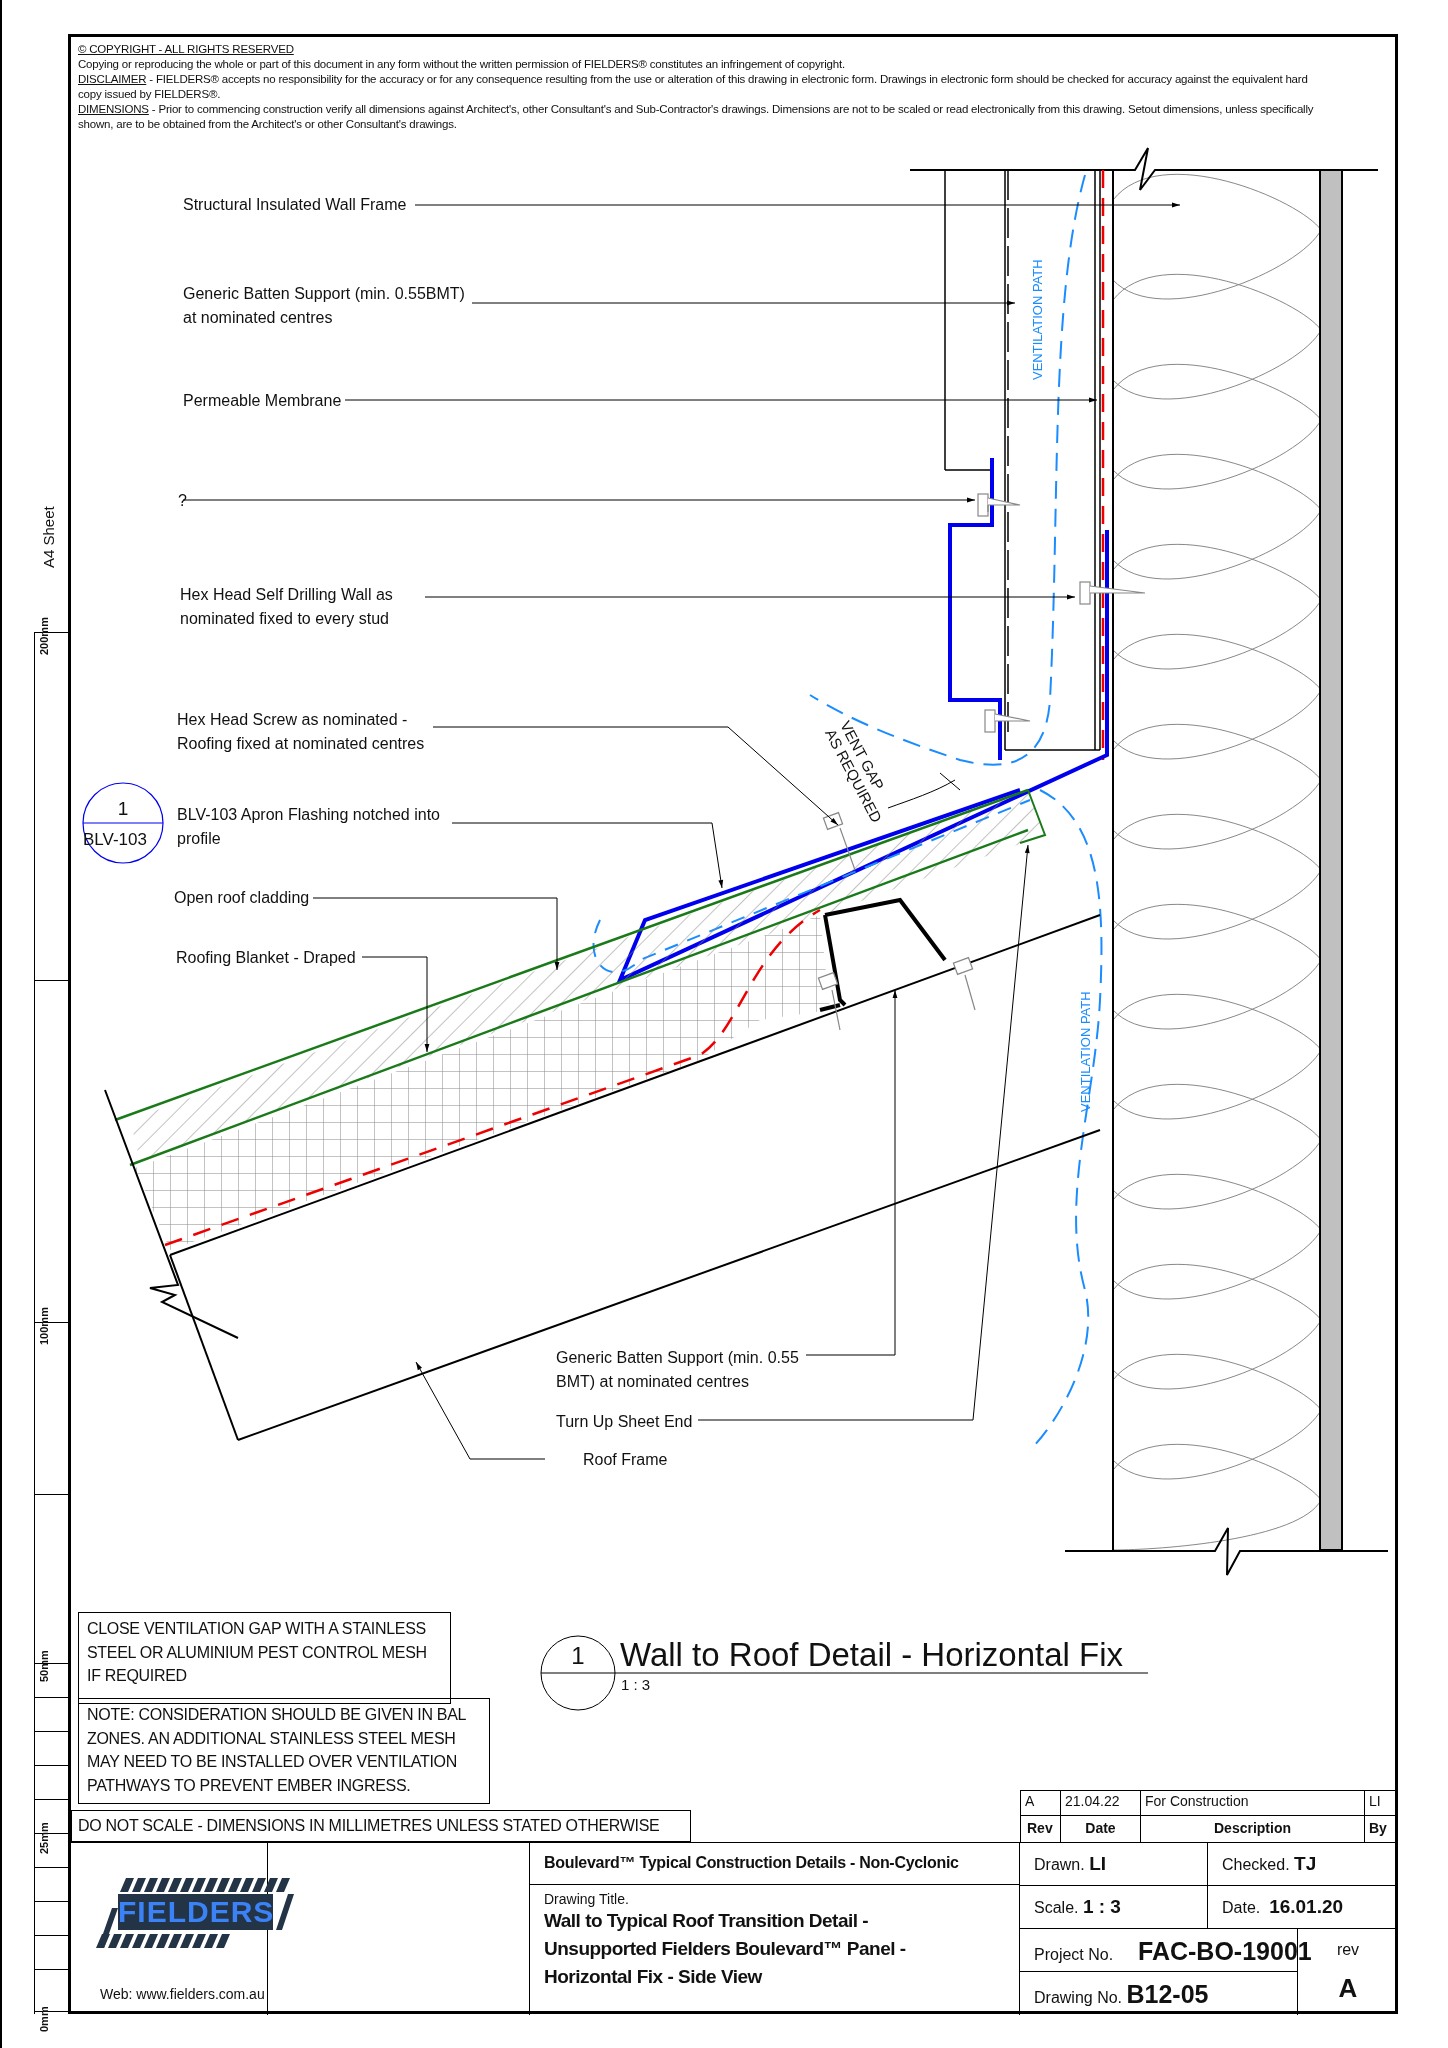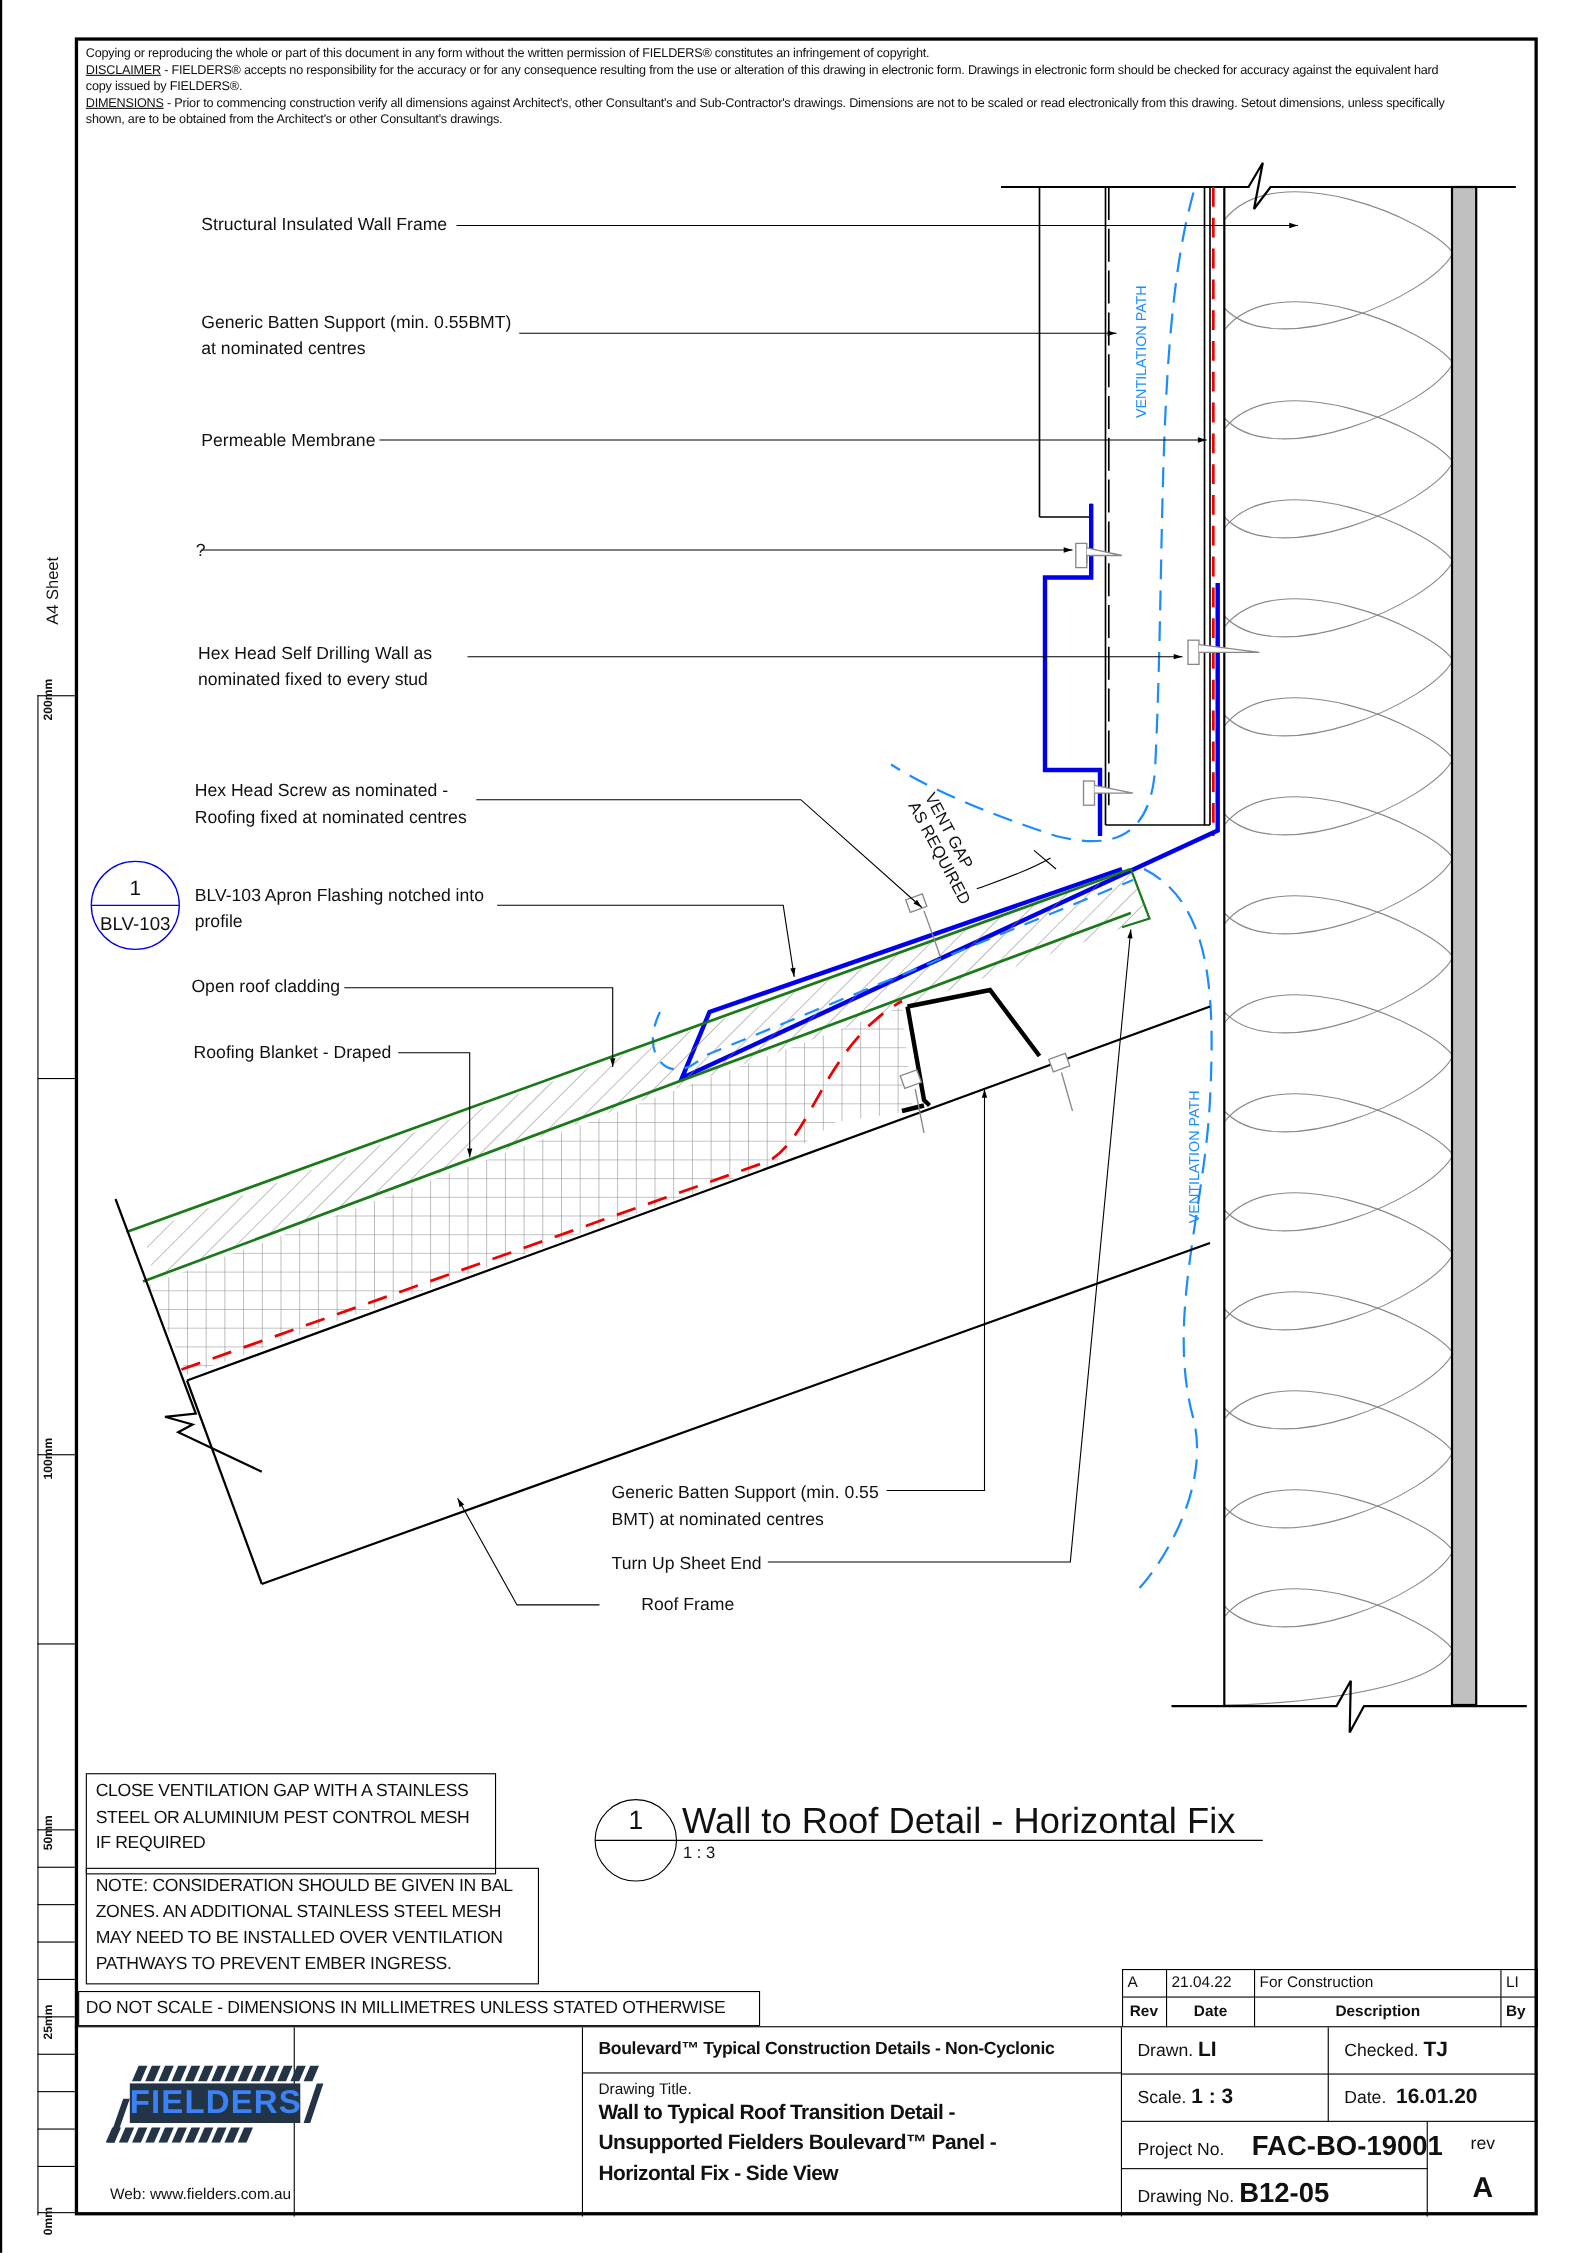--- a/index.html
+++ b/index.html
@@ -45,20 +45,21 @@
 <div class="scale-tick" style="top:2011px;"></div>
 <div class="scale-label" style="top:655px;">200mm</div>
 <div class="scale-label" style="top:1345px;">100mm</div>
 <div class="scale-label" style="top:1682px;">50mm</div>
 <div class="scale-label" style="top:1854px;">25mm</div>
 <div class="scale-label" style="top:2032px;">0mm</div>
 
 <div class="frame"></div>
 
 <div class="legal">
+  <div><u>© COPYRIGHT - ALL RIGHTS RESERVED</u></div>
   <div>Copying or reproducing the whole or part of this document in any form without the written permission of FIELDERS® constitutes an infringement of copyright.</div>
   <div><u>DISCLAIMER</u><span> - FIELDERS® accepts no responsibility for the accuracy or for any consequence resulting from the use or alteration of this drawing in electronic form.  Drawings in electronic form should be checked for accuracy against the equivalent hard copy issued by FIELDERS®.</span></div>
   <div><u>DIMENSIONS</u><span> - Prior to commencing construction verify all dimensions against Architect's, other Consultant's and Sub-Contractor's drawings. Dimensions are not to be scaled or read electronically from this drawing. Setout dimensions, unless specifically shown, are to be obtained from the Architect's or other Consultant's drawings.</span></div>
 </div>
 
 <svg class="abs" style="left:0;top:0;" width="1448" height="2048">
   <defs>
     <pattern id="hatch" width="14" height="14" patternUnits="userSpaceOnUse" patternTransform="rotate(45)">
       <line x1="0" y1="0" x2="0" y2="14" stroke="#888" stroke-width="1"></line>
     </pattern>
@@ -176,21 +177,21 @@
 </svg>
 
 <div class="abs" style="left:1030px;top:290px;transform:rotate(-90deg);transform-origin:left top;color:#1a8cff;font-size:13px;white-space:nowrap;top:380px;">VENTILATION PATH</div>
 <div class="abs" style="left:1078px;top:1112px;transform:rotate(-90deg);transform-origin:left top;color:#1a8cff;font-size:13px;white-space:nowrap;">VENTILATION PATH</div>
 <div class="abs" style="left:852px;top:718px;transform:rotate(62deg);transform-origin:left top;font-size:15px;white-space:nowrap;line-height:17px;">
   <div>VENT GAP</div>
   <div>AS REQUIRED</div>
 </div>
 
 <div class="abs" style="left:83px;top:798px;width:80px;text-align:center;font-size:19px;">1</div>
-<div class="abs" style="left:83px;top:830px;width:80px;text-align:center;font-size:17px;">BLV-103</div>
+<div class="abs" style="left:83px;top:830px;width:80px;font-size:17px;">BLV-103</div>
 
 <div class="lbl" style="left:183px;top:193px;">Structural Insulated Wall Frame</div>
 <div class="lbl" style="left:183px;top:282px;">
   <div>Generic Batten Support (min. 0.55BMT)</div>
   <div>at nominated centres</div>
 </div>
 <div class="lbl" style="left:183px;top:389px;">Permeable Membrane</div>
 <div class="lbl" style="left:178px;top:489px;">?</div>
 <div class="lbl" style="left:180px;top:583px;">
   <div>Hex Head Self Drilling Wall as</div>

